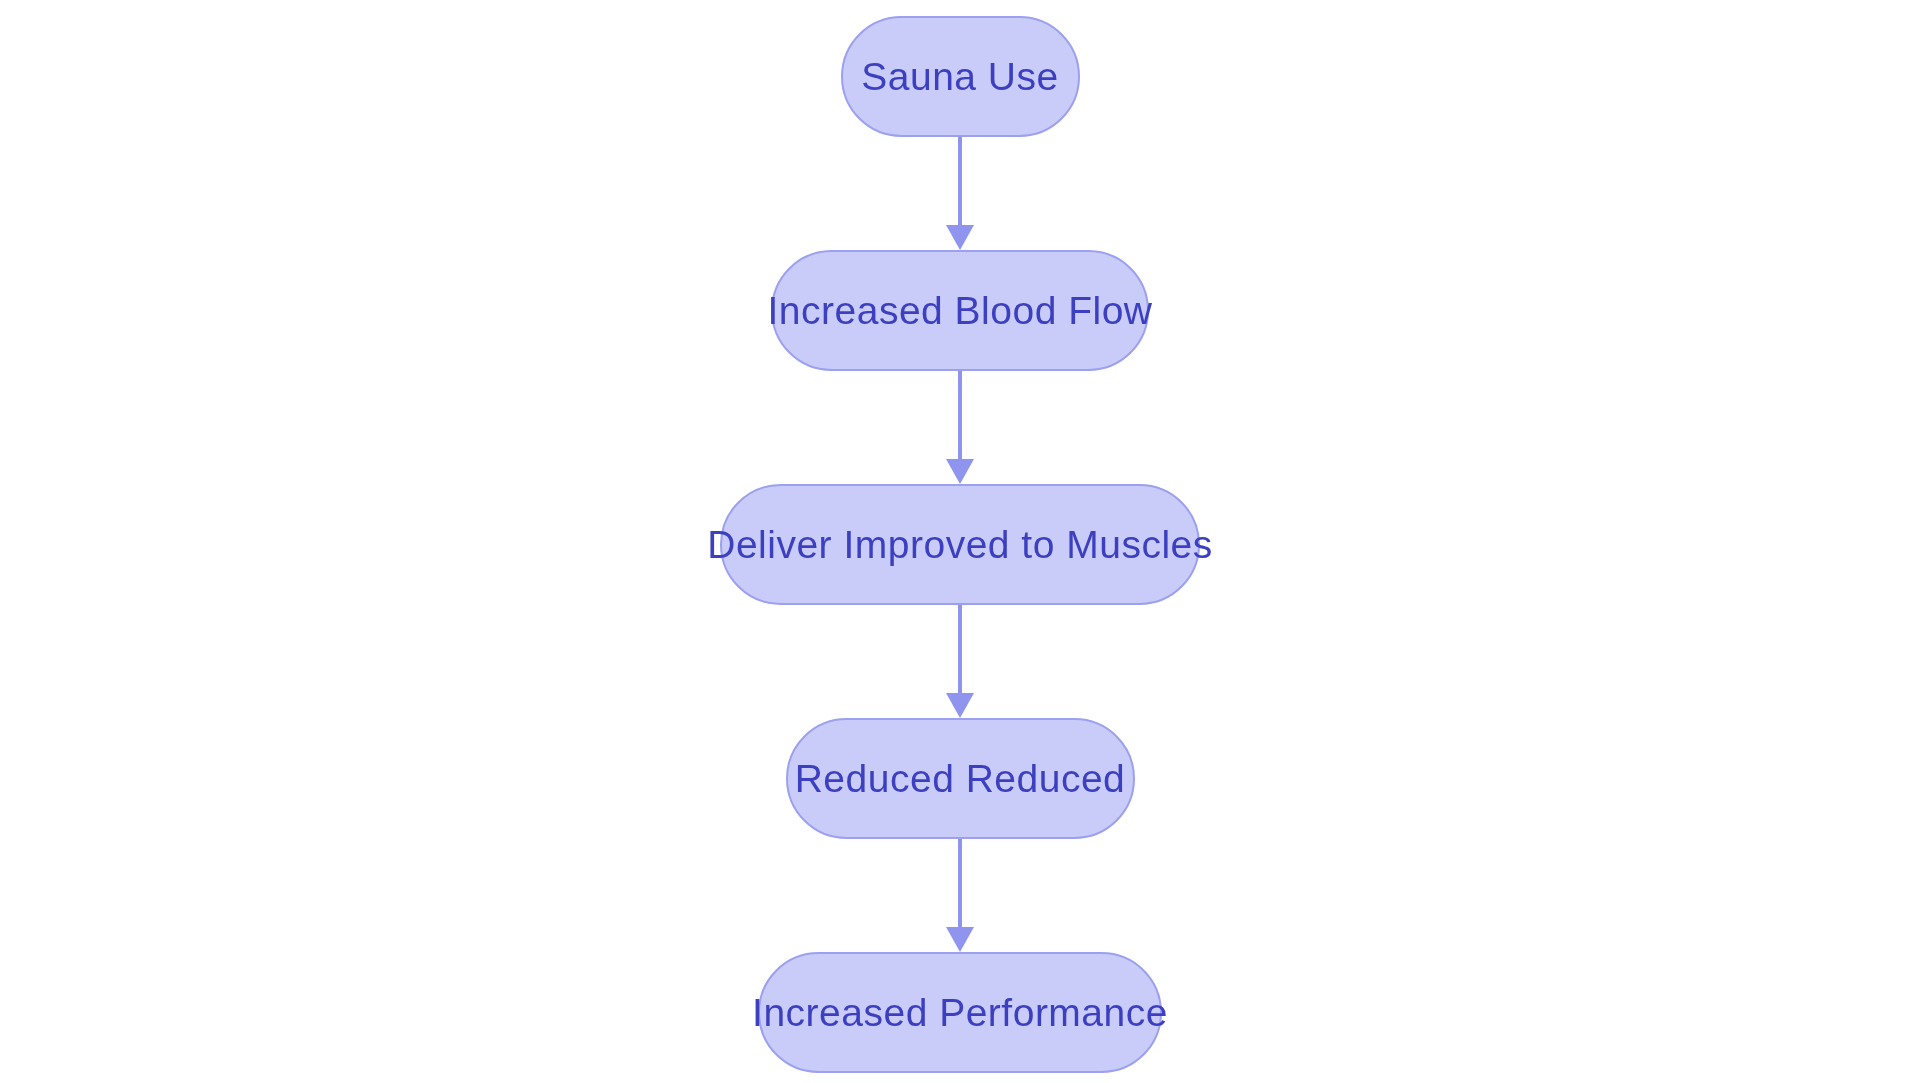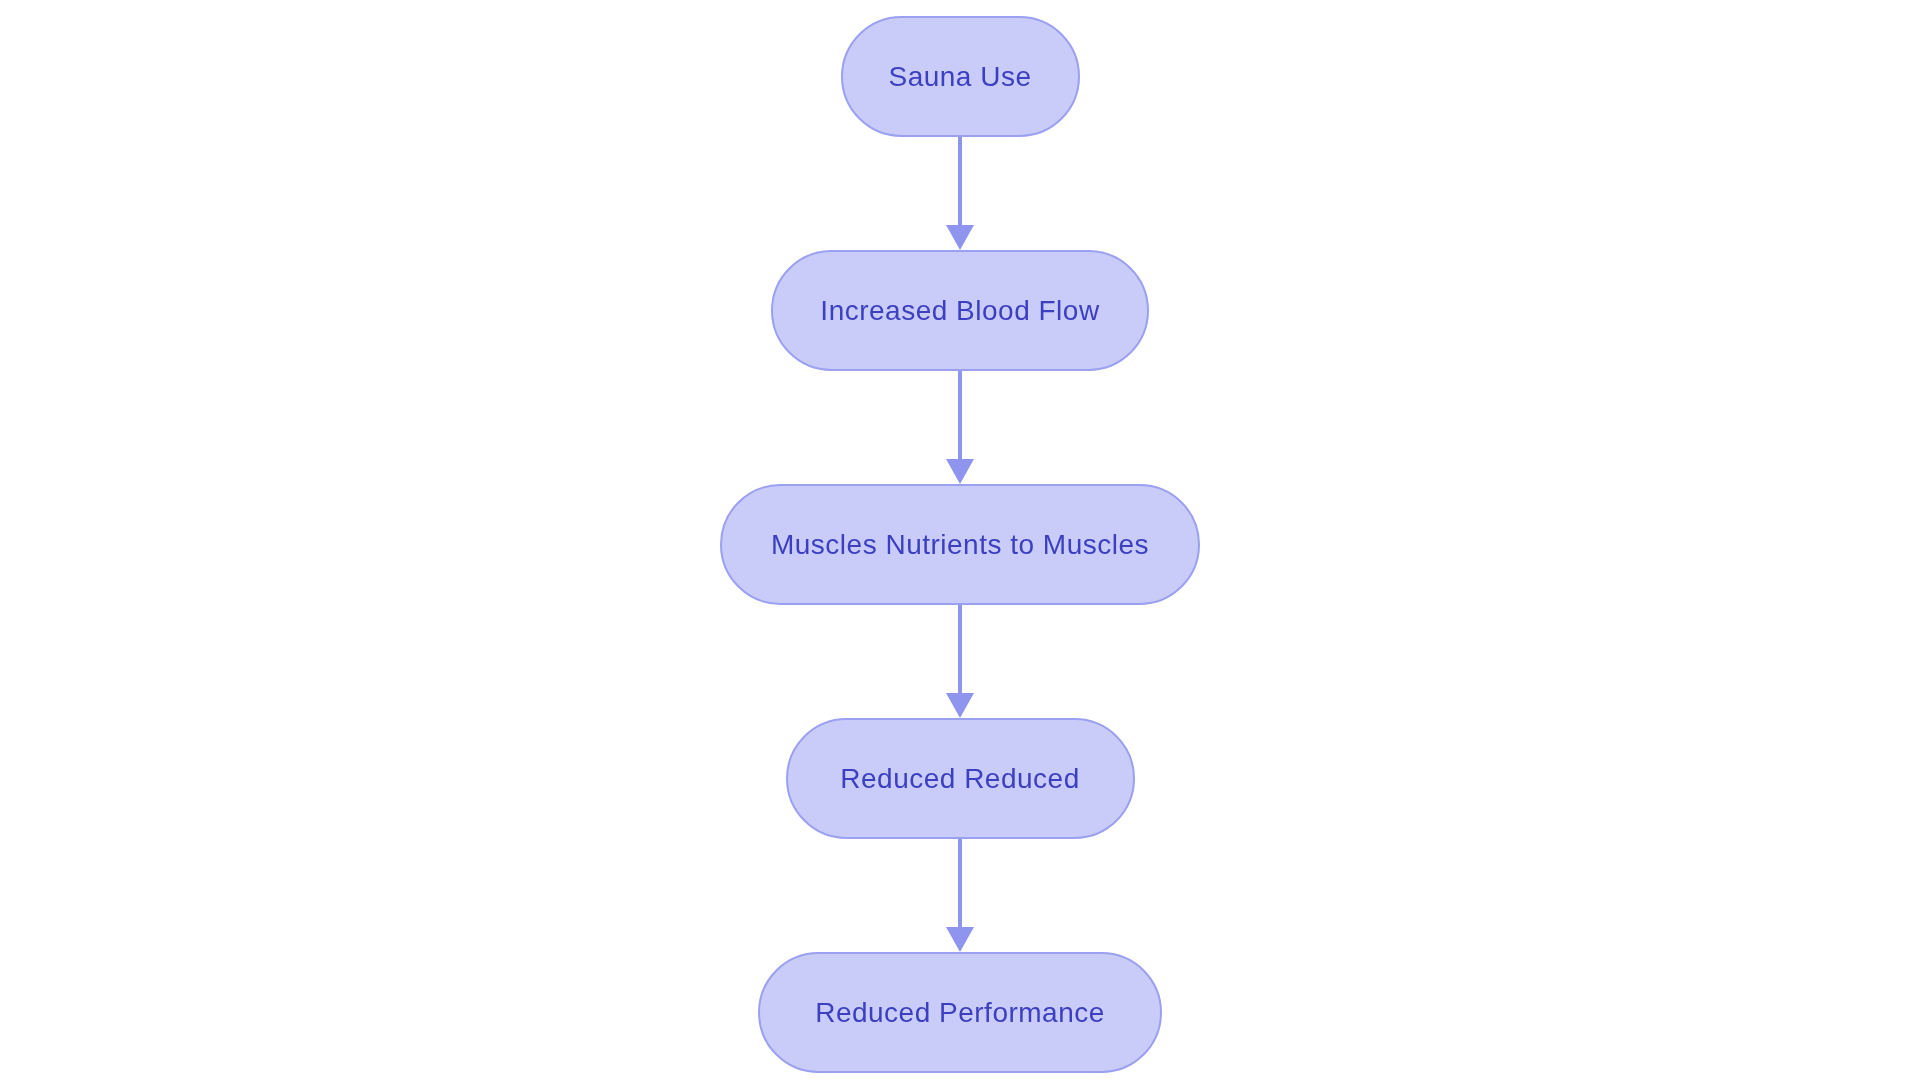--- a/index.html
+++ b/index.html
@@ -28,21 +28,21 @@
   }
   .node {
     height: 121px;
     border-radius: 60.5px;
     background: var(--node-fill, #c9ccf8);
     border: 2px solid var(--node-border, #9ba0f0);
     color: var(--node-text, #3b3fc0);
     display: flex;
     align-items: center;
     justify-content: center;
-    font-size: 28px;
+    font-size: 39px;
     letter-spacing: 0.5px;
     box-sizing: border-box;
     white-space: nowrap;
   }
   .node-1 { width: 239px; }
   .node-2 { width: 378px; text-align: center; }
   .node-3 { width: 480px; }
   .node-4 { width: 349px; }
   .node-5 { width: 404px; }
   .connector {
@@ -82,35 +82,35 @@
     <div class="node node-2">
       <span>Increased Blood Flow</span>
     </div>
 
     <div class="connector">
       <div class="line"></div>
       <div class="head"></div>
     </div>
 
     <div class="node node-3">
-      <span>Muscles Nutrients to Muscles</span>
+      <span>Deliver Improved to Muscles</span>
     </div>
 
     <div class="connector">
       <div class="line"></div>
       <div class="head"></div>
     </div>
 
     <div class="node node-4">
       <span>Reduced Reduced</span>
     </div>
 
     <div class="connector">
       <div class="line"></div>
       <div class="head"></div>
     </div>
 
     <div class="node node-5">
-      <span>Reduced Performance</span>
+      <span>Increased Performance</span>
     </div>
 
   </div>
 </div>
 
 </body></html>

